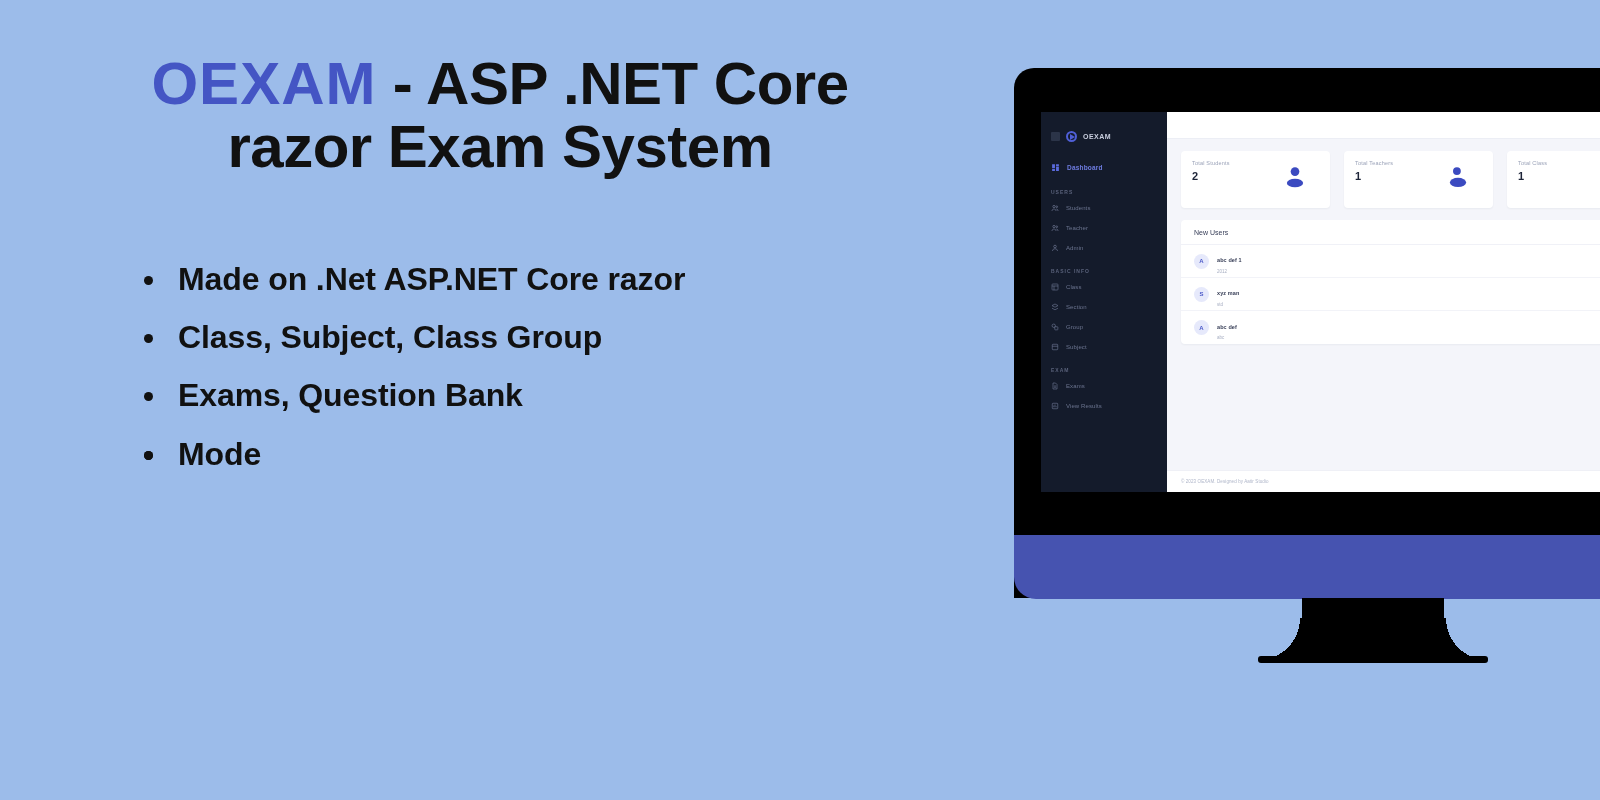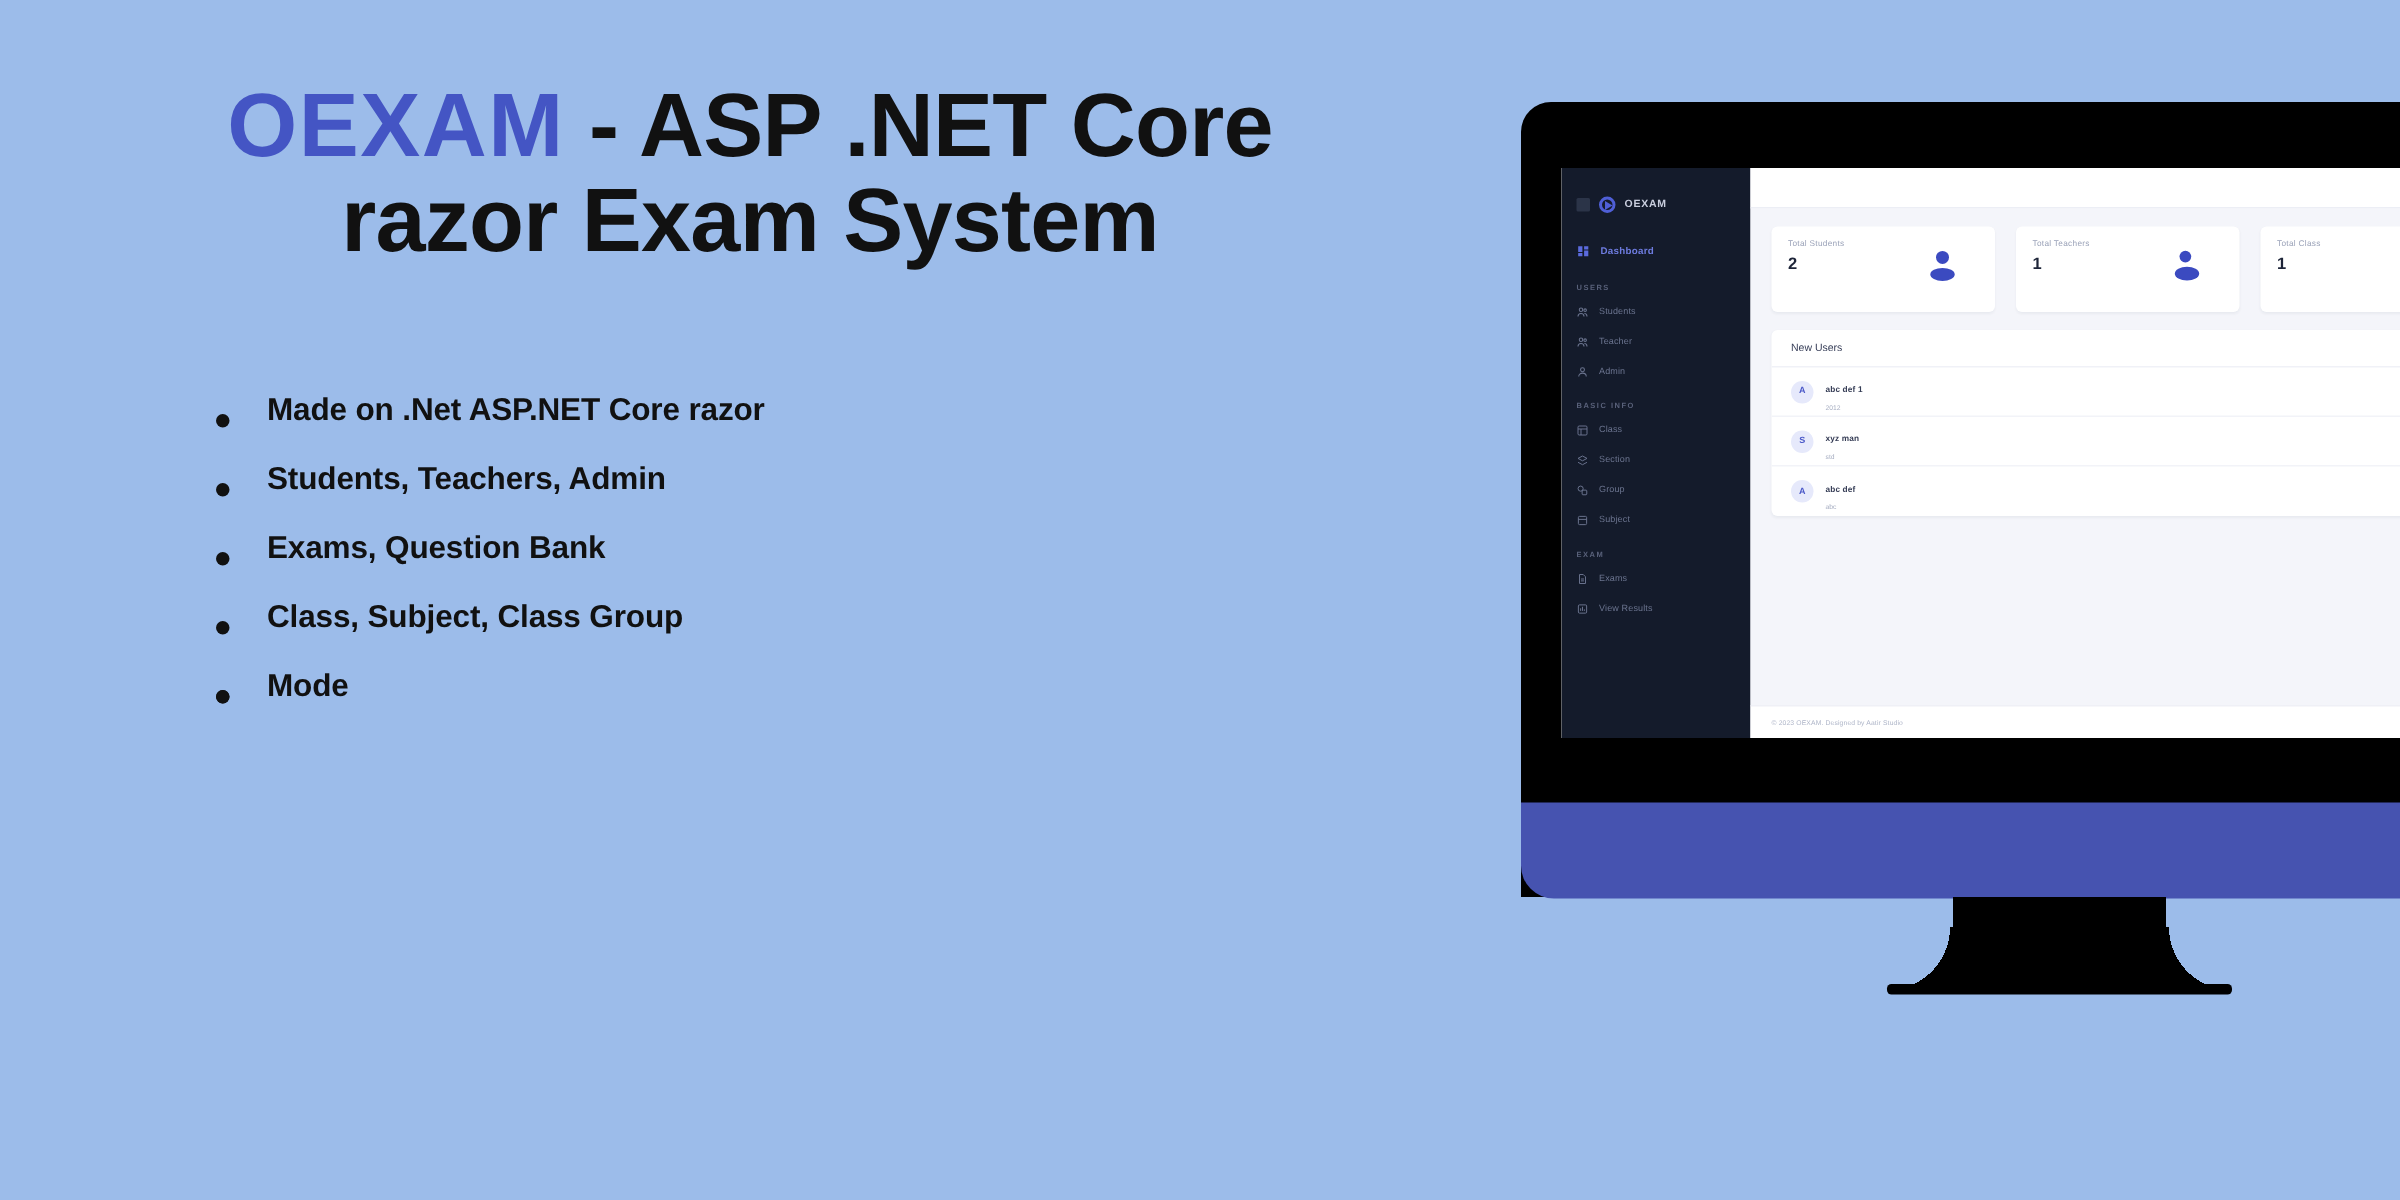--- a/index.html
+++ b/index.html
@@ -20,21 +20,21 @@
     font-size:60px; font-weight:bold; line-height:1.05;
     color:#111111; letter-spacing:-0.5px;
     font-family:"Liberation Sans", sans-serif;
   }
   .headline .brand { color:#4455C4; letter-spacing:1px; }
   .headline .l2 { display:block; }
 
   .bullets { position:absolute; left:128px; top:262px; width:800px; list-style:none; }
   .bullets li {
     position:relative;
-    font-size:21px; font-weight:bold; color:#111111;
+    font-size:32px; font-weight:bold; color:#111111;
     line-height:1.10; padding-left:50px; margin-bottom:23px;
     letter-spacing:-0.1px;
   }
   .bullets li .dot {
     position:absolute; left:16px; top:14px;
     width:9px; height:9px; border-radius:50%; background:#111111;
   }
   .bullets li .t2 { display:block; margin-top:14px; }
 
   
@@ -169,29 +169,25 @@
       <span class="l2">razor Exam System</span>
     </div>
 
     <ul class="bullets">
       <li>
         <span class="dot"></span>
         <span>Made on .Net ASP.NET Core razor</span>
       </li>
       <li>
         <span class="dot"></span>
-        <span>Students, Teachers, Admin</span>
+        <span>Class, Subject, Class Group</span>
       </li>
       <li>
         <span class="dot"></span>
         <span>Exams, Question Bank</span>
-      </li>
-      <li>
-        <span class="dot"></span>
-        <span>Class, Subject, Class Group</span>
       </li>
       <li>
         <span class="dot"></span>
       </li>
       <li>
         <span class="dot"></span>
         <span class="t2">Mode</span>
       </li>
     </ul>
   </div>

